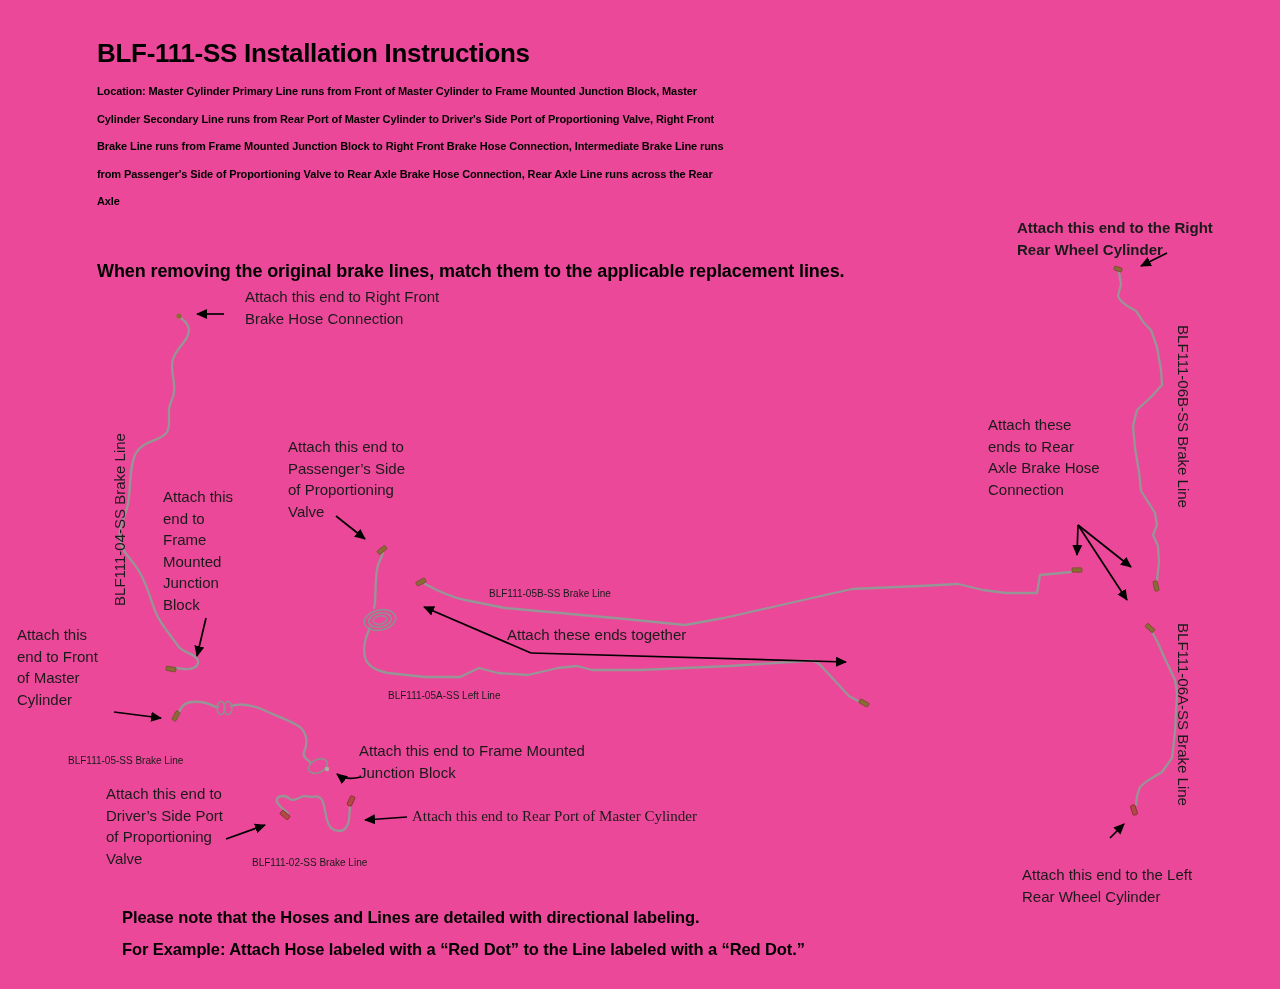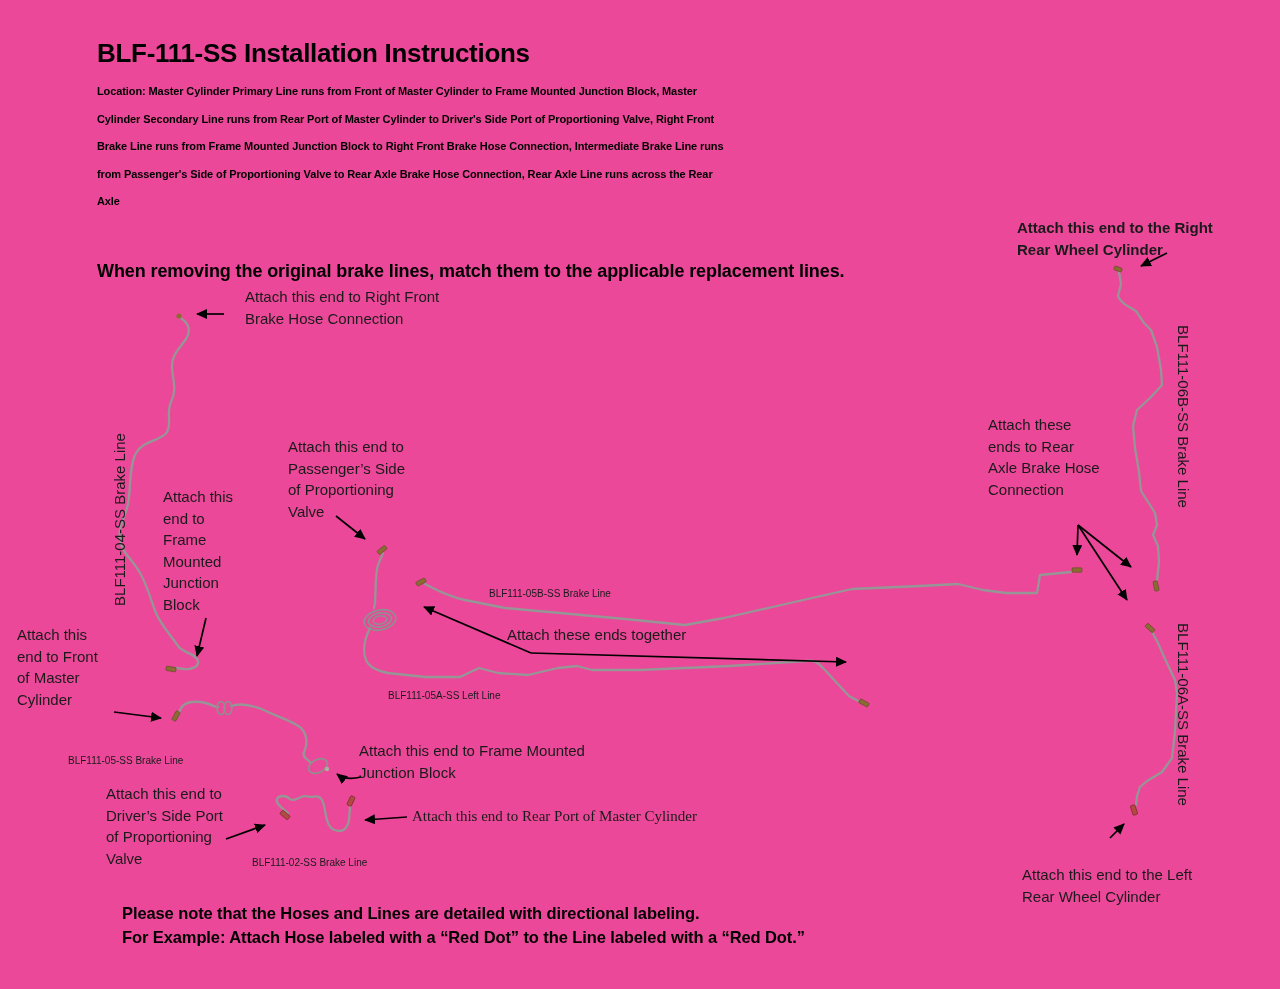--- a/index.html
+++ b/index.html
@@ -19,21 +19,21 @@
     position:absolute; left:97px; top:78px; width:1150px;
     font-size:11px; font-weight:bold; line-height:27.5px;
     white-space:pre-line; letter-spacing:-0.1px;
   }
   .match-note {
     position:absolute; left:97px; top:261px;
     font-size:18px; font-weight:bold; letter-spacing:-0.1px;
   }
   .footer-note {
     position:absolute; left:122px; top:901px;
-    font-size:16.5px; font-weight:bold; line-height:24px;
+    font-size:16.5px; font-weight:bold; line-height:32px;
     white-space:pre-line; letter-spacing:-0.1px;
   }
 
   .callout {
     position:absolute; font-size:15px; line-height:21.5px;
     color:#1a1a1a; white-space:pre-line;
   }
   .linelabel {
     position:absolute; font-size:10px; color:#1a1a1a; white-space:nowrap;
   }

